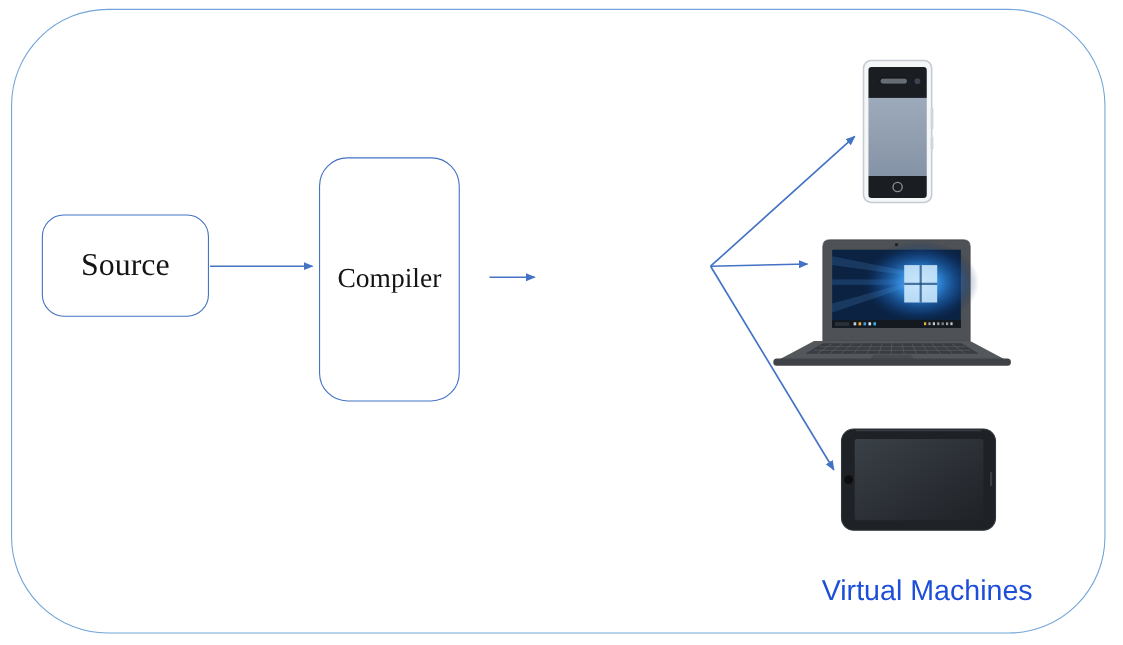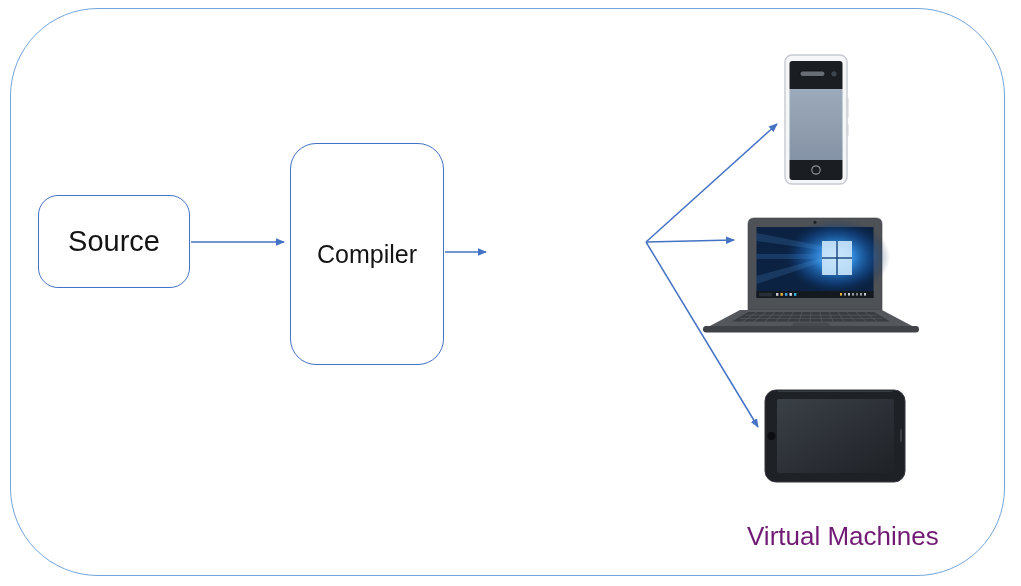--- a/index.html
+++ b/index.html
@@ -7,29 +7,29 @@
     position:relative;width:1021px;height:586px;background:#ffffff;overflow:hidden;
     font-family:"Liberation Sans", sans-serif;color:#141414;
   }
   .frame{
     position:absolute;left:10px;top:8px;width:995px;height:568px;
     border:1.4px solid #73A5DA;border-radius:88px;box-sizing:border-box;
   }
   .node{
     position:absolute;box-sizing:border-box;background:#ffffff;
     border:1.5px solid #4472C4;display:flex;align-items:center;justify-content:center;
-    text-align:center;color:#141414;
+    text-align:center;color:#141414;font-family:Liberation Serif, serif;
   }
   .node-source{left:38px;top:195px;width:152px;height:93px;border-radius:20px;font-size:29px;}
-  .node-compiler{left:290px;top:143px;width:154px;height:222px;border-radius:26px;font-size:25px;}
+  .node-compiler{left:290px;top:143px;width:128px;height:222px;border-radius:26px;font-size:25px;}
   .node-output{left:492px;top:196px;width:153px;height:93px;border-radius:20px;font-size:24px;line-height:1.3;}
   .node-output .lbl{display:inline-block;max-width:100px;}
   svg.layer{position:absolute;left:0;top:0;width:1021px;height:586px;}
   .caption{
-    position:absolute;left:747px;top:521px;font-size:26px;color:#701a75;white-space:nowrap;
+    position:absolute;left:747px;top:521px;font-size:26px;color:#1d4ed8;white-space:nowrap;
   }
 </style>
 </head>
 <body>
 
 <div id="canvas">
 
   <div class="frame"></div>
 
   <svg class="layer" viewBox="0 0 1021 586">

